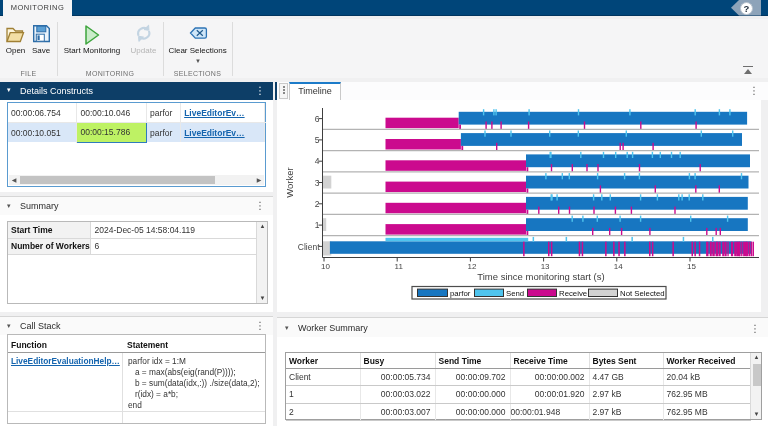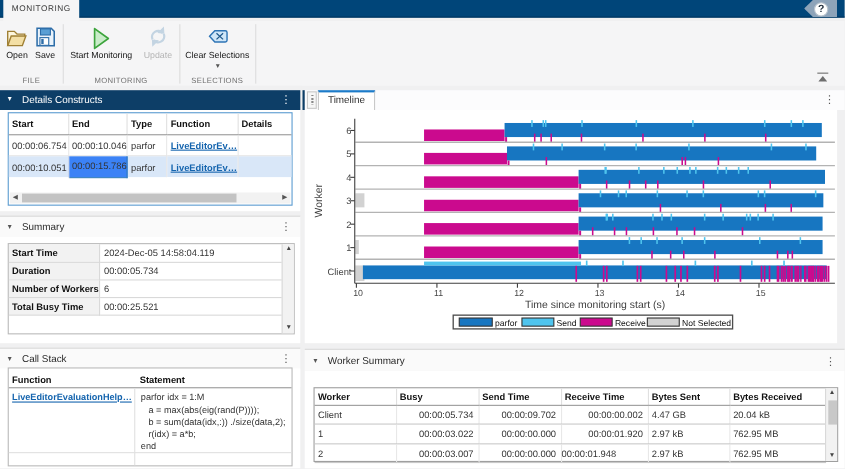--- a/index.html
+++ b/index.html
@@ -60,37 +60,30 @@
 
 <div class="abs hdr-navy" style="left:0;top:82px;width:273px;height:18px;font-size:9px;">
   <span style="position:absolute;left:7px;top:4px;font-size:7px;">▾</span>
   <span style="position:absolute;left:20px;top:4px;">Details Constructs</span>
   <span class="dots">⋮</span>
 </div>
 <div class="abs" style="left:0;top:100px;width:273px;height:92px;background:#fff;"></div>
 <div class="abs" style="left:7px;top:102px;width:259px;height:85px;border:1.5px solid #5a9bd0;background:#fff;font-size:8.5px;color:#333;">
   <table style="width:100%;font-size:8.5px;color:#333;">
     <tbody>
-        <tr style="height:19px;font-weight:bold;color:#111;">
-      <td style="width:54px;border-right:1px solid #e0e0e0;border-bottom:1px solid #9a9a9a;padding-left:3px;">Start</td>
-      <td style="width:52px;border-right:1px solid #e0e0e0;border-bottom:1px solid #9a9a9a;padding-left:3px;">End</td>
-      <td style="width:36px;border-right:1px solid #e0e0e0;border-bottom:1px solid #9a9a9a;padding-left:3px;">Type</td>
-      <td style="width:64px;border-right:1px solid #e0e0e0;border-bottom:1px solid #9a9a9a;padding-left:3px;">Function</td>
-      <td style="border-bottom:1px solid #9a9a9a;padding-left:3px;">Details</td>
-    </tr>
     <tr style="height:19.5px;">
       <td style="border-right:1px solid #e8e8e8;border-bottom:1px solid #e8e8e8;padding-left:3px;">00:00:06.754</td>
       <td style="border-right:1px solid #e8e8e8;border-bottom:1px solid #e8e8e8;padding-left:3px;">00:00:10.046</td>
       <td style="border-right:1px solid #e8e8e8;border-bottom:1px solid #e8e8e8;padding-left:3px;">parfor</td>
       <td style="border-right:1px solid #e8e8e8;border-bottom:1px solid #e8e8e8;padding-left:3px;white-space:nowrap;overflow:hidden;"><span class="link">LiveEditorEv…</span></td>
       <td style="border-bottom:1px solid #e8e8e8;"></td>
     </tr>
     <tr style="height:19.5px;background:#d9e7f8;">
       <td style="border-right:1px solid #e8e8e8;padding-left:3px;">00:00:10.051</td>
-      <td style="border:1.5px solid #2f7bbd;padding-left:3px;background:#3b82f6;">00:00:15.786</td>
+      <td style="border:1.5px solid #2f7bbd;padding-left:3px;background:#bef264;">00:00:15.786</td>
       <td style="border-right:1px solid #e8e8e8;padding-left:3px;">parfor</td>
       <td style="border-right:1px solid #e8e8e8;padding-left:3px;white-space:nowrap;overflow:hidden;"><span class="link">LiveEditorEv…</span></td>
       <td></td>
     </tr>
   </tbody>
     </table>
   <div style="position:absolute;left:1px;bottom:1px;right:1px;height:10px;background:#f2f2f2;">
     <div style="position:absolute;left:0;top:0;width:10px;height:10px;color:#555;font-size:6px;line-height:10px;text-align:center;">◀</div>
     <div style="position:absolute;right:0;top:0;width:10px;height:10px;color:#555;font-size:6px;line-height:10px;text-align:center;">▶</div>
     <div style="position:absolute;left:11px;top:1px;width:195px;height:8px;background:#c3c3c3;"></div>
@@ -104,30 +97,22 @@
 </div>
 <div class="abs" style="left:0;top:215px;width:273px;height:97px;background:#fff;"></div>
 <div class="abs" style="left:7px;top:221px;width:261px;height:83px;border:1px solid #b9b9b9;background:#fff;">
   <table style="width:249px;font-size:8.5px;color:#333;table-layout:fixed;">
     <tbody>
         <tr style="height:16.2px;">
       <td style="width:82px;background:#f2f2f2;font-weight:bold;color:#111;border-right:1px solid #d9d9d9;border-bottom:1px solid #d9d9d9;padding-left:3px;white-space:nowrap;overflow:hidden;">Start Time</td>
       <td style="border-bottom:1px solid #d9d9d9;padding-left:4px;white-space:nowrap;overflow:hidden;">2024-Dec-05 14:58:04.119</td>
     </tr>
     <tr style="height:16.2px;">
-      <td style="width:82px;background:#f2f2f2;font-weight:bold;color:#111;border-right:1px solid #d9d9d9;border-bottom:1px solid #d9d9d9;padding-left:3px;white-space:nowrap;overflow:hidden;">Duration</td>
-      <td style="border-bottom:1px solid #d9d9d9;padding-left:4px;white-space:nowrap;overflow:hidden;">00:00:05.734</td>
-    </tr>
-    <tr style="height:16.2px;">
       <td style="width:82px;background:#f2f2f2;font-weight:bold;color:#111;border-right:1px solid #d9d9d9;border-bottom:1px solid #d9d9d9;padding-left:3px;white-space:nowrap;overflow:hidden;">Number of Workers</td>
       <td style="border-bottom:1px solid #d9d9d9;padding-left:4px;white-space:nowrap;overflow:hidden;">6</td>
-    </tr>
-    <tr style="height:16.2px;">
-      <td style="width:82px;background:#f2f2f2;font-weight:bold;color:#111;border-right:1px solid #d9d9d9;border-bottom:1px solid #d9d9d9;padding-left:3px;white-space:nowrap;overflow:hidden;">Total Busy Time</td>
-      <td style="border-bottom:1px solid #d9d9d9;padding-left:4px;white-space:nowrap;overflow:hidden;">00:00:25.521</td>
     </tr>
   </tbody>
     </table>
   <div style="position:absolute;right:0;top:0;width:11px;height:100%;background:#f2f2f2;border-left:1px solid #d9d9d9;">
     <div style="position:absolute;top:0;left:0;width:11px;height:9px;color:#444;font-size:6px;text-align:center;line-height:9px;">▲</div>
     <div style="position:absolute;bottom:0;left:0;width:11px;height:9px;color:#444;font-size:6px;text-align:center;line-height:9px;">▼</div>
   </div>
 </div>
 
 <div class="abs hdr-light" style="left:0;top:316px;width:273px;height:36px;font-size:9px;">
@@ -177,21 +162,21 @@
         <col style="width:74px">
         <col>
       </colgroup>
     <tbody>
         <tr style="height:15.5px;font-weight:bold;color:#111;">
       <td style="border-right:1px solid #e0e0e0;border-bottom:1px solid #9a9a9a;padding-left:3px;">Worker</td>
       <td style="border-right:1px solid #e0e0e0;border-bottom:1px solid #9a9a9a;padding-left:3px;">Busy</td>
       <td style="border-right:1px solid #e0e0e0;border-bottom:1px solid #9a9a9a;padding-left:3px;">Send Time</td>
       <td style="border-right:1px solid #e0e0e0;border-bottom:1px solid #9a9a9a;padding-left:3px;">Receive Time</td>
       <td style="border-right:1px solid #e0e0e0;border-bottom:1px solid #9a9a9a;padding-left:3px;">Bytes Sent</td>
-      <td style="border-bottom:1px solid #9a9a9a;padding-left:3px;">Bytes Received</td>
+      <td style="border-bottom:1px solid #9a9a9a;padding-left:3px;">Worker Received</td>
     </tr>
     <tr style="height:17.3px;">
       <td style="border-right:1px solid #e8e8e8;border-bottom:1px solid #c9c9c9;padding-left:3px;">Client</td>
       <td style="border-right:1px solid #e8e8e8;border-bottom:1px solid #c9c9c9;text-align:right;padding-right:4px;">00:00:05.734</td>
       <td style="border-right:1px solid #e8e8e8;border-bottom:1px solid #c9c9c9;text-align:right;padding-right:4px;">00:00:09.702</td>
       <td style="border-right:1px solid #e8e8e8;border-bottom:1px solid #c9c9c9;text-align:right;padding-right:4px;">00:00:00.002</td>
       <td style="border-right:1px solid #e8e8e8;border-bottom:1px solid #c9c9c9;padding-left:3px;">4.47 GB</td>
       <td style="border-bottom:1px solid #c9c9c9;padding-left:3px;">20.04 kB</td>
     </tr>
     <tr style="height:17.3px;">

